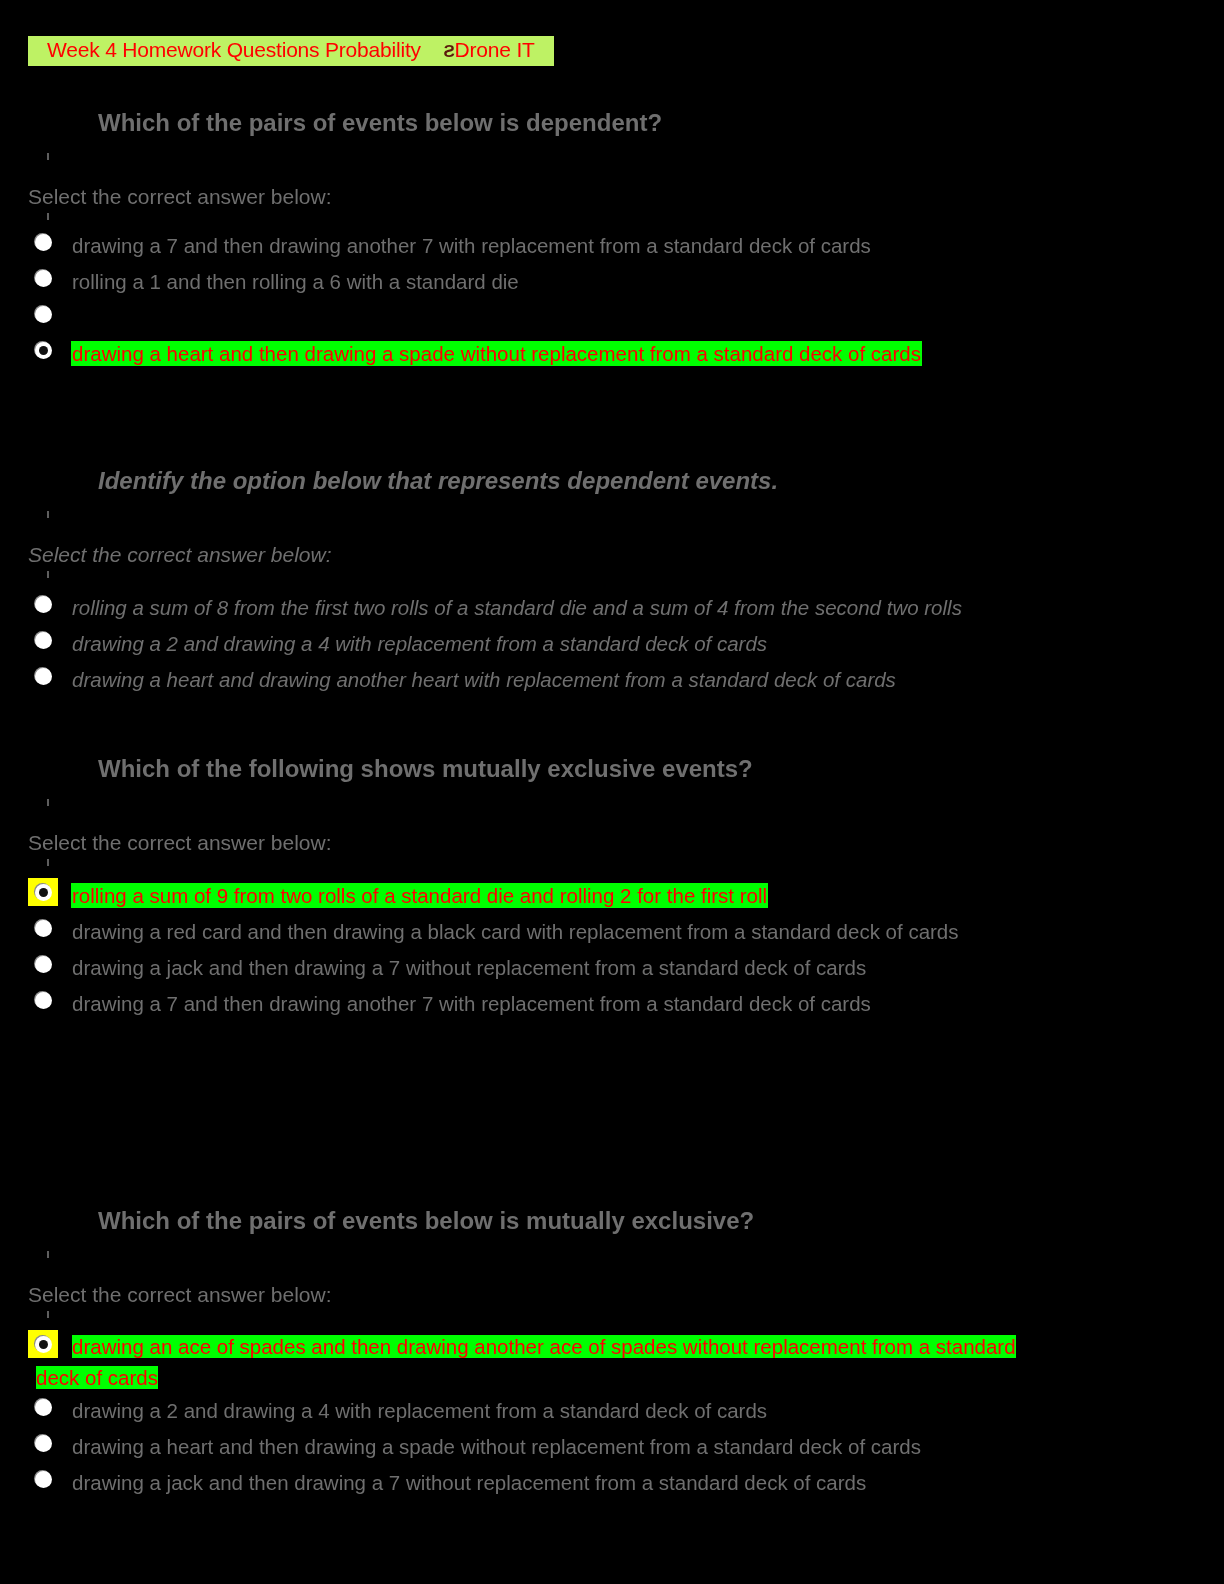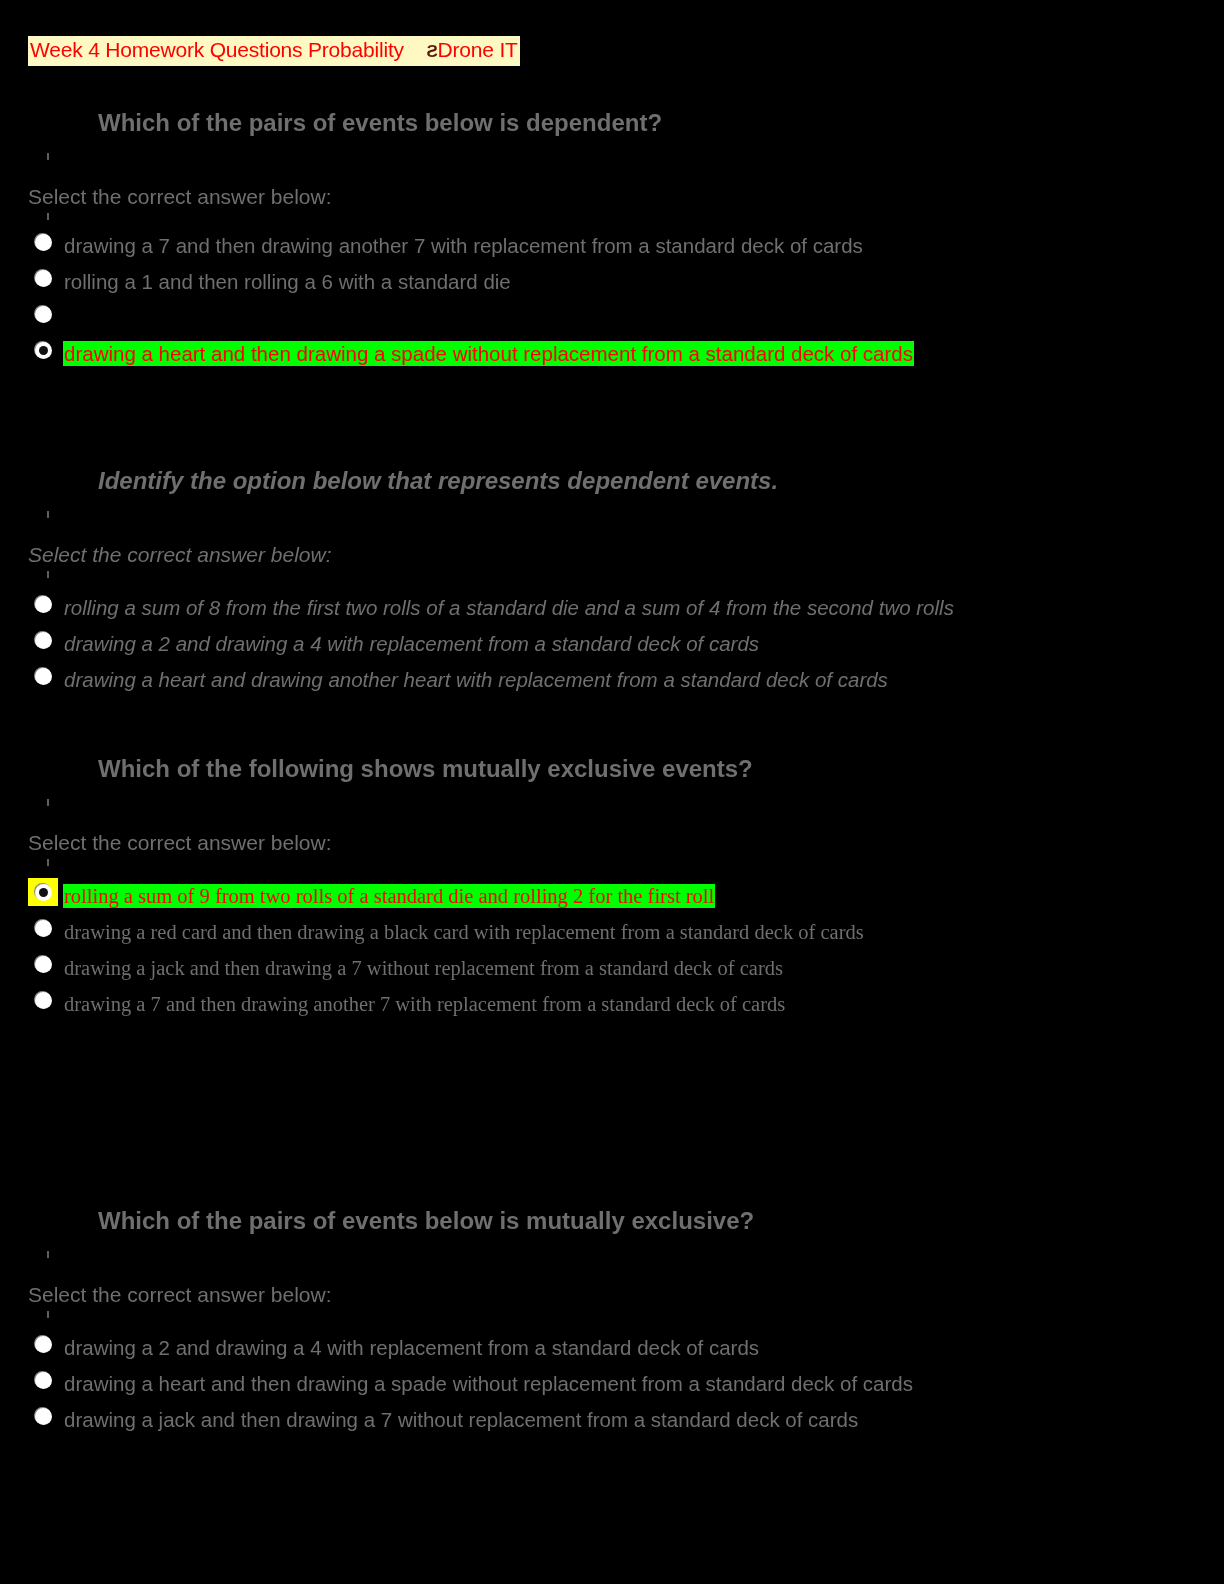--- a/index.html
+++ b/index.html
@@ -13,26 +13,26 @@
     position: relative;
     font-family: "Liberation Sans", sans-serif;
     overflow: hidden;
   }
 
   
   .doc-title {
     position: absolute;
     left: 28px;
     top: 36px;
-    background: #fef9c3;
+    background: #bef264;
     color: #FF0000;
     font-size: 21px;
     line-height: 28px;
     white-space: pre;
-    padding: 0 2px;
+    padding: 0 19px;
     letter-spacing: -0.2px;
   }
   .title-glyph {
     color: #5a1b0b;
     font-size: 17px;
     font-weight: bold;
   }
 
   
   .qblock { position: absolute; left: 0; width: 1224px; }
@@ -59,21 +59,21 @@
     font-size: 21px;
     line-height: 26px;
     margin-left: 28px;
     white-space: nowrap;
   }
 
   
   .option {
     position: relative;
     min-height: 36px;
-    padding-left: 0;
+    padding-left: 8px;
   }
   .radio-wrap {
     position: absolute;
     left: 28px;
     width: 30px;
     height: 28px;
     display: flex;
     align-items: center;
     justify-content: center;
   }
@@ -193,21 +193,21 @@
     </div>
   </div>
 </div>
 
 <div class="qblock" style="top:756px;">
   <div class="q-heading">Which of the following shows mutually exclusive events?</div>
   <div class="tick" style="top:43px;"></div>
   <div class="select-label" style="margin-top:48px;">Select the correct answer below:</div>
   <div class="tick" style="top:103px;"></div>
 
-  <div style="margin-top:22px;font-family:Liberation Serif, serif;">
+  <div style="margin-top:22px;">
     <div class="option highlight">
       <span class="radio-wrap boxed">
           <span class="radio selected"></span>
         </span>
       <span class="opt-text">rolling a sum of 9 from two rolls of a standard die and rolling 2 for the first roll</span>
     </div>
     <div class="option">
       <span class="radio-wrap">
           <span class="radio"></span>
         </span>
@@ -228,20 +228,27 @@
   </div>
 </div>
 
 <div class="qblock" style="top:1208px;">
   <div class="q-heading">Which of the pairs of events below is mutually exclusive?</div>
   <div class="tick" style="top:43px;"></div>
   <div class="select-label" style="margin-top:48px;">Select the correct answer below:</div>
   <div class="tick" style="top:103px;"></div>
 
   <div style="margin-top:22px;">
+    <div class="option" style="min-height:62px;">
+      <span class="radio-wrap boxed" style="top:0;">
+          <span class="radio selected"></span>
+        </span>
+      <div class="opt-line-wrap"><span>drawing an ace of spades and then drawing another ace of spades without replacement from a standard</span></div>
+      <div class="opt-line-2"><span>deck of cards</span></div>
+    </div>
     <div class="option">
       <span class="radio-wrap">
           <span class="radio"></span>
         </span>
       <span class="opt-text">drawing a 2 and drawing a 4 with replacement from a standard deck of cards</span>
     </div>
     <div class="option">
       <span class="radio-wrap">
           <span class="radio"></span>
         </span>

